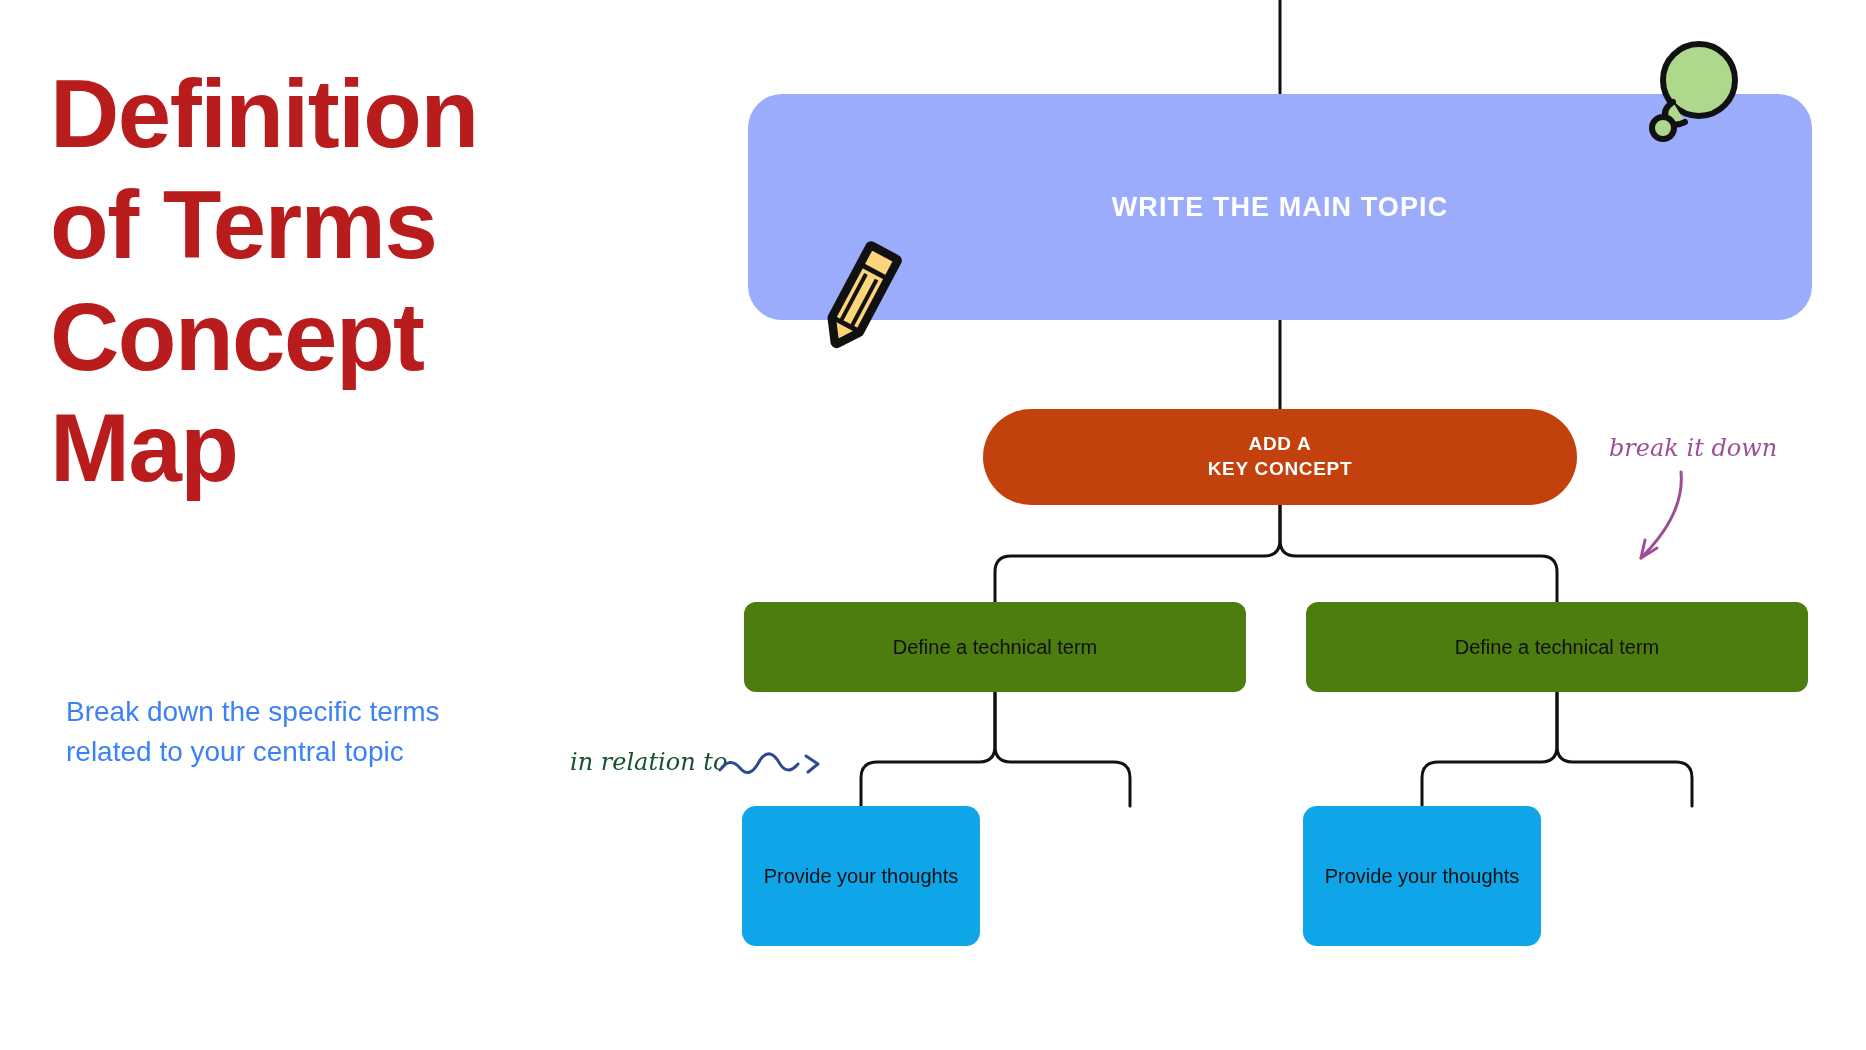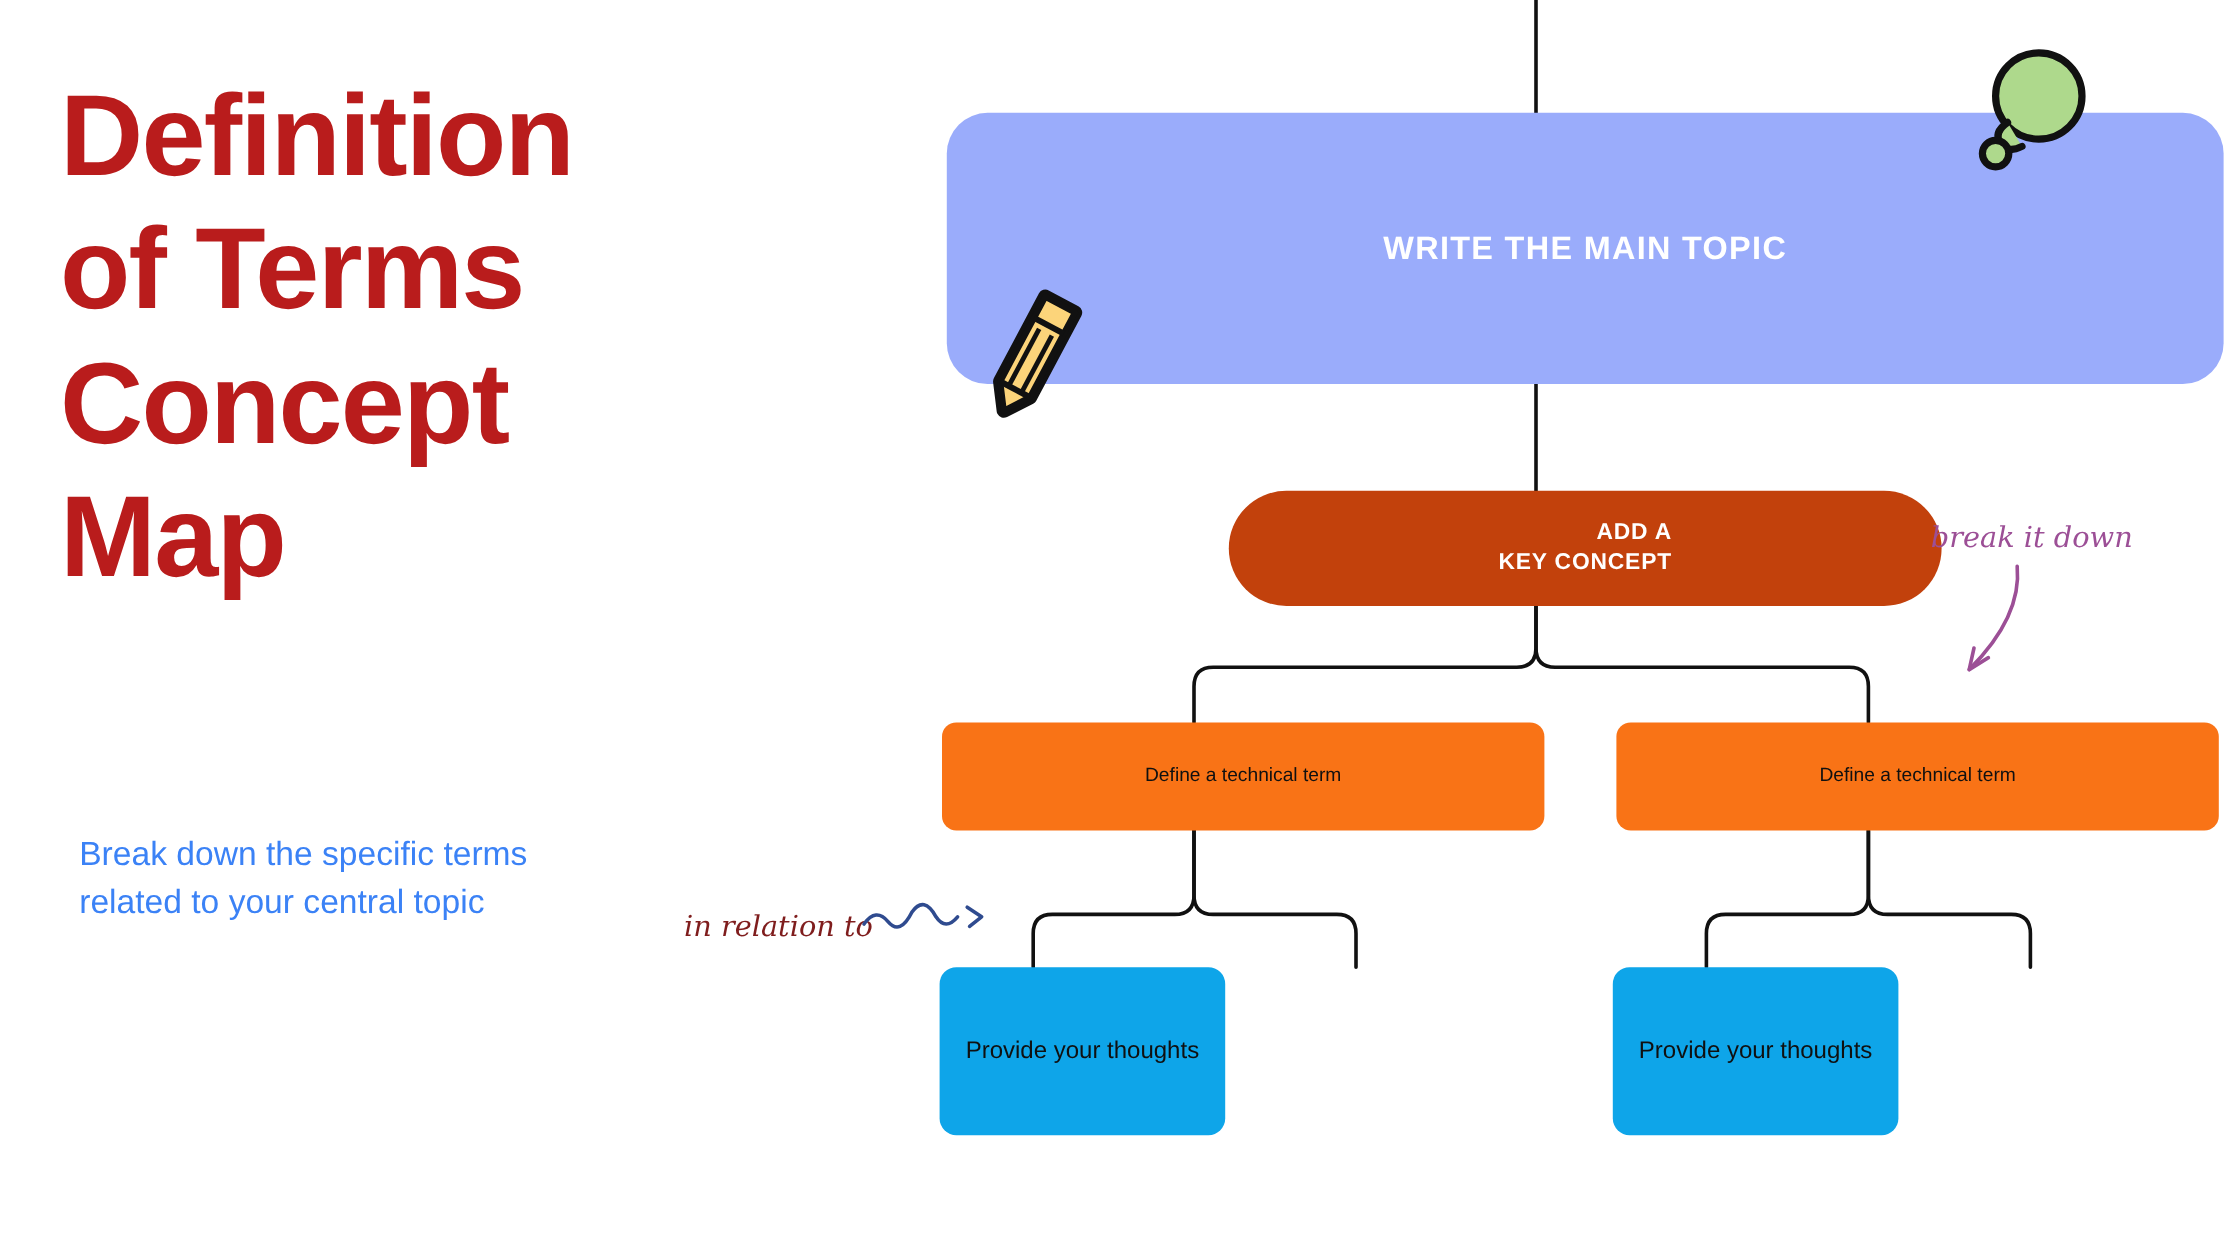--- a/index.html
+++ b/index.html
@@ -65,23 +65,22 @@
     pointer-events: none;
   }
 
   
   .node {
     position: absolute;
     box-sizing: border-box;
     display: flex;
     align-items: center;
     justify-content: center;
-    text-align: right;
+    text-align: center;
     white-space: pre-line;
-    margin-left: 41px;
   }
 
   #node-main-topic {
     left: 748px;
     top: 94px;
     width: 1064px;
     height: 226px;
     background: #9aacfb;
     border-radius: 34px;
     color: #ffffff;
@@ -101,24 +100,24 @@
     font-size: 19px;
     font-weight: 700;
     letter-spacing: 0.7px;
     line-height: 1.3;
   }
 
   .node-term {
     top: 602px;
     width: 502px;
     height: 90px;
-    background: #f97316;
+    background: #4d7c0f;
     border-radius: 12px;
     color: #101010;
-    font-size: 16px;
+    font-size: 20px;
     font-weight: 400;
   }
   #node-term-1 { left: 744px; }
   #node-term-2 { left: 1306px; }
 
   .node-leaf {
     top: 806px;
     width: 238px;
     height: 140px;
     background: #0ea5e9;
@@ -229,20 +228,20 @@
 
   <div class="decoration" id="annotation-break-it-down">
     <div class="handwriting-text" style="color:#9c4f96; position:absolute; left:0; top:0;">break it down</div>
     <svg style="position:absolute; left:2px; top:34px;" width="140" height="110" viewBox="0 0 140 110">
       <path d="M70 4 Q74 46 30 90" fill="none" stroke="#9c4f96" stroke-width="3" stroke-linecap="round"></path>
       <path d="M30 90 L46 80 M30 90 L34 72" fill="none" stroke="#9c4f96" stroke-width="3" stroke-linecap="round"></path>
     </svg>
   </div>
 
   <div class="decoration" id="annotation-in-relation-to">
-    <div class="handwriting-text" style="color:#7f1d1d; position:absolute; left:0; top:18px;">in relation to</div>
+    <div class="handwriting-text" style="color:#14532d; position:absolute; left:0; top:8px;">in relation to</div>
     <svg style="position:absolute; left:146px; top:4px;" width="110" height="40" viewBox="0 0 110 40">
       <path d="M4 26 q10 -14 20 -2 q10 12 20 -8 q10 -14 20 4 q8 12 18 0" fill="none" stroke="#2f4b8f" stroke-width="3" stroke-linecap="round"></path>
       <path d="M102 20 L90 12 M102 20 L92 28" fill="none" stroke="#2f4b8f" stroke-width="3" stroke-linecap="round"></path>
     </svg>
   </div>
 
 </div>
 
 </body></html>

